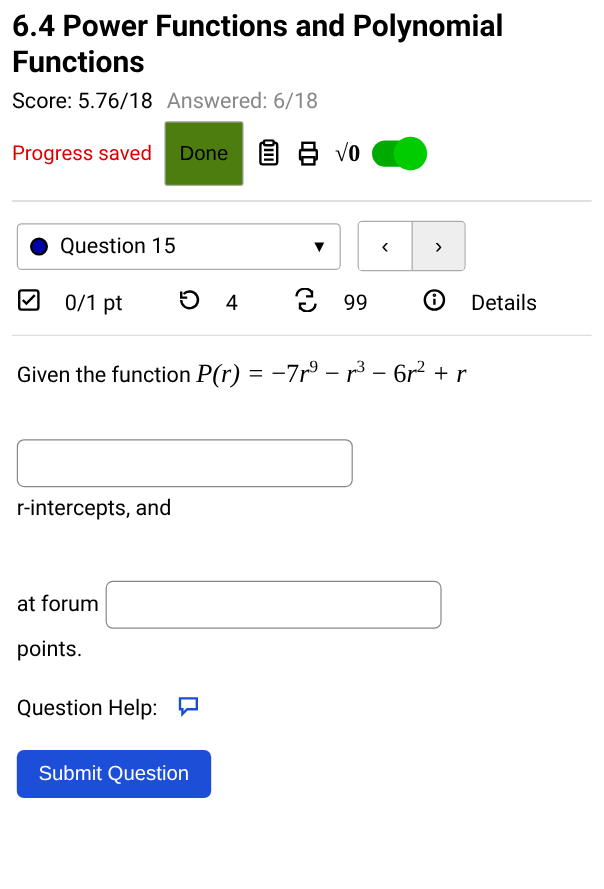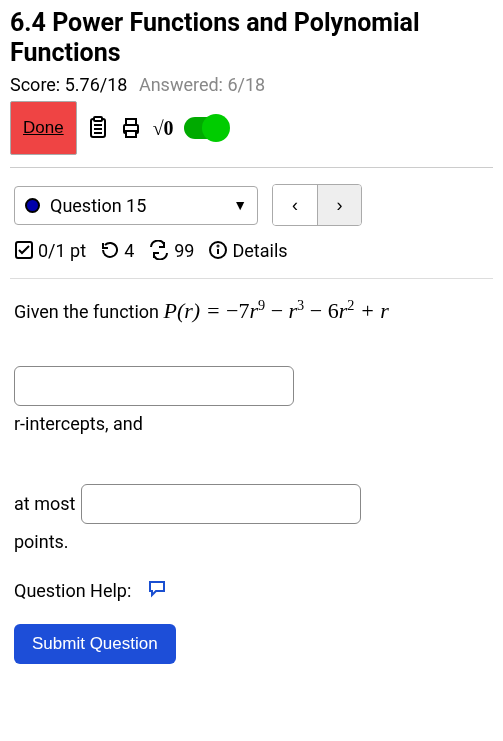--- a/index.html
+++ b/index.html
@@ -11,44 +11,44 @@
     color: #000;
     padding: 8px 10px;
     font-size: 18px;
   }
   .title { font-size: 25px; font-weight: 700; line-height: 1.2; margin-bottom: 6px; }
   .scorerow { font-size: 18px; margin-bottom: 6px; }
   .scorerow .answered { color: #888; margin-left: 7px; }
   .statusrow { display: flex; align-items: center; gap: 10px; margin-bottom: 12px; }
   .saved { color: #d00; font-size: 17px; }
   .done-btn {
-    background: #ef4444; border: 1px solid #aaa; border-radius: 2px;
-    padding: 16px 12px; font-size: 17px; cursor: pointer; text-decoration: underline;
+    background: #4d7c0f; border: 1px solid #aaa; border-radius: 2px;
+    padding: 16px 12px; font-size: 17px; cursor: pointer;
   }
   .icon-btn { border: none; background: none; cursor: pointer; display: inline-flex; align-items: center; }
   .sqrt-math { font-family: "Times New Roman", serif; font-size: 20px; font-weight: 700; }
   .toggle {
     width: 44px; height: 22px; background: #0a0; border-radius: 11px; position: relative; cursor: pointer;
   }
   .toggle::after {
     content: ""; position: absolute; right: -2px; top: -3px; width: 28px; height: 28px;
     background: #0c0; border-radius: 50%;
   }
   .divider { border: 0; border-top: 1px solid #ccc; margin: 10px 0; }
   .qnavrow { display: flex; align-items: center; gap: 14px; padding: 6px 4px; }
   .qselect {
     display: flex; align-items: center; justify-content: space-between;
-    border: 1px solid #aaa; border-radius: 4px; padding: 8px 10px; width: 244px; cursor: pointer;
+    border: 1px solid #aaa; border-radius: 4px; padding: 8px 10px; width: 270px; cursor: pointer;
   }
   .qselect-left { display: flex; align-items: center; gap: 10px; }
   .bluedot { width: 15px; height: 15px; background: #00a; border: 2px solid #000; border-radius: 50%; }
   .navgroup { display: flex; border: 1px solid #aaa; border-radius: 4px; overflow: hidden; }
   .navbtn { width: 44px; height: 40px; background: #fff; border: none; cursor: pointer; font-size: 18px; }
   .navbtn.next { background: #eee; border-left: 1px solid #aaa; }
-  .metarow { display: flex; align-items: flex-start; gap: 4px; padding: 8px 4px 12px; font-size: 18px; }
+  .metarow { display: flex; align-items: center; gap: 20px; padding: 8px 4px 12px; font-size: 18px; }
   .metasep { width: 6px; }
   .thin-div { border: 0; border-top: 1px solid #ddd; margin: 2px 0 18px; }
   .qtext { padding: 0 4px; }
   .math { font-family: "Times New Roman", serif; font-size: 22px; }
   .eq { white-space: nowrap; }
   sup { font-size: 0.65em; vertical-align: super; }
   .block { margin-top: 42px; line-height: 2; }
   .inline-row { display: flex; align-items: center; flex-wrap: wrap; gap: 8px 6px; }
   .answer-input {
     height: 40px; border: 1px solid #888; border-radius: 6px; padding: 4px 8px; font-size: 17px;
@@ -67,20 +67,21 @@
 <body>
 
 <div class="title">6.4 Power Functions and Polynomial Functions</div>
 
 <div class="scorerow">
   <span>Score: 5.76/18</span>
   <span class="answered">Answered: 6/18</span>
 </div>
 
 <div class="statusrow">
+  <span class="saved">Progress saved</span>
   <button class="done-btn">Done</button>
   <button class="icon-btn">
     <svg width="22" height="24" viewBox="0 0 22 24" fill="none" stroke="#000" stroke-width="2">
       <rect x="4" y="3" width="14" height="18" rx="2"></rect>
       <rect x="7" y="1" width="8" height="4" rx="1" fill="#fff"></rect>
       <line x1="7" y1="9" x2="15" y2="9"></line>
         <line x1="7" y1="13" x2="15" y2="13"></line>
         <line x1="7" y1="17" x2="15" y2="17"></line>
     </svg>
   </button>
@@ -160,21 +161,21 @@
 
   <div class="block">
     <div class="inline-row">
       <input class="answer-input w1" type="text" style="">
     </div>
     <div><span>r-intercepts, and</span></div>
   </div>
 
   <div class="block">
     <div class="inline-row">
-      <span>at most</span>
+      <span>at forum</span>
       <input class="answer-input w2" type="text" style="">
     </div>
     <div><span>points.</span></div>
   </div>
 
   <div class="help-row inline-row">
     <span>Question Help:</span>
     <span>
       <svg width="20" height="20" viewBox="0 0 20 20" fill="none" stroke="#1a4fd1" stroke-width="2">
         <path d="M3 4h14v9H9l-4 4v-4H3z"></path>

